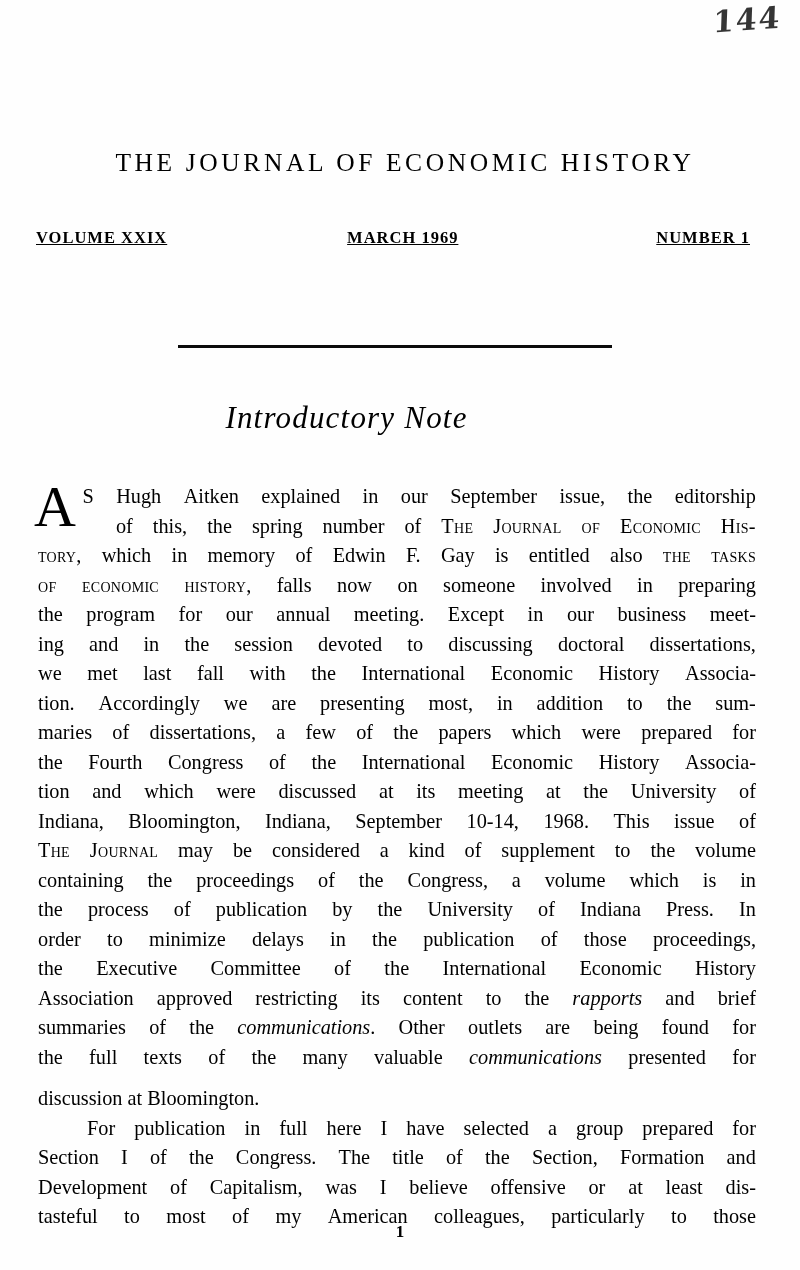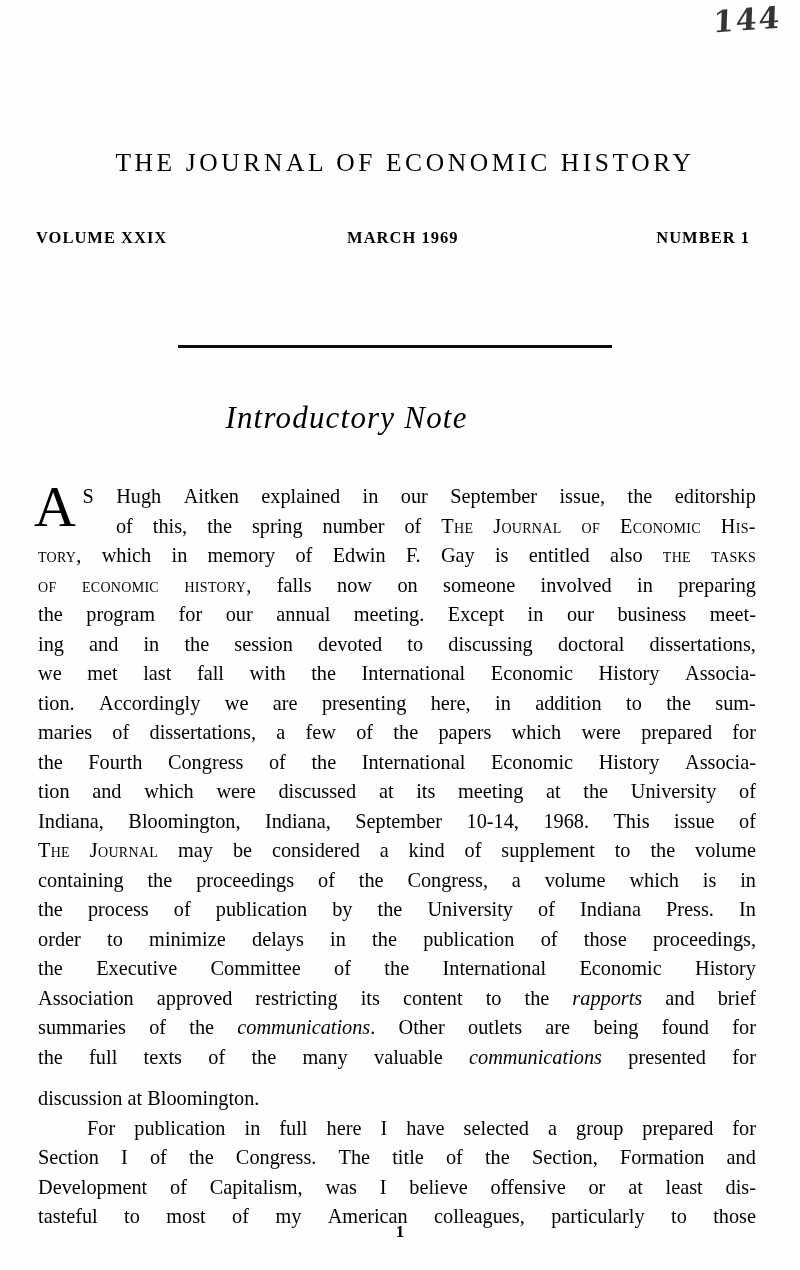--- a/index.html
+++ b/index.html
@@ -48,20 +48,21 @@
     position: absolute;
     top: 228px;
     left: 36px;
     width: 714px;
     display: flex;
     justify-content: space-between;
     align-items: baseline;
     font-size: 16.5px;
     letter-spacing: 1.0px;
     font-weight: 700;
+    text-decoration: underline;
   }
   .issueline > span { white-space: nowrap; }
   .issue-center { margin-left: -18px; }
 
   
   .rule {
     position: absolute;
     top: 345px;
     left: 178px;
     width: 434px;
@@ -260,21 +261,21 @@
             <span><span>Associa-</span></span>
           </div>
         </div>
         <div class="line">
           <div class="just">
             <span><span>tion.</span></span>
             <span><span>Accordingly</span></span>
             <span><span>we</span></span>
             <span><span>are</span></span>
             <span><span>presenting</span></span>
-            <span><span>here,</span></span>
+            <span><span>most,</span></span>
             <span><span>in</span></span>
             <span><span>addition</span></span>
             <span><span>to</span></span>
             <span><span>the</span></span>
             <span><span>sum-</span></span>
           </div>
         </div>
         <div class="line">
           <div class="just">
             <span><span>maries</span></span>

